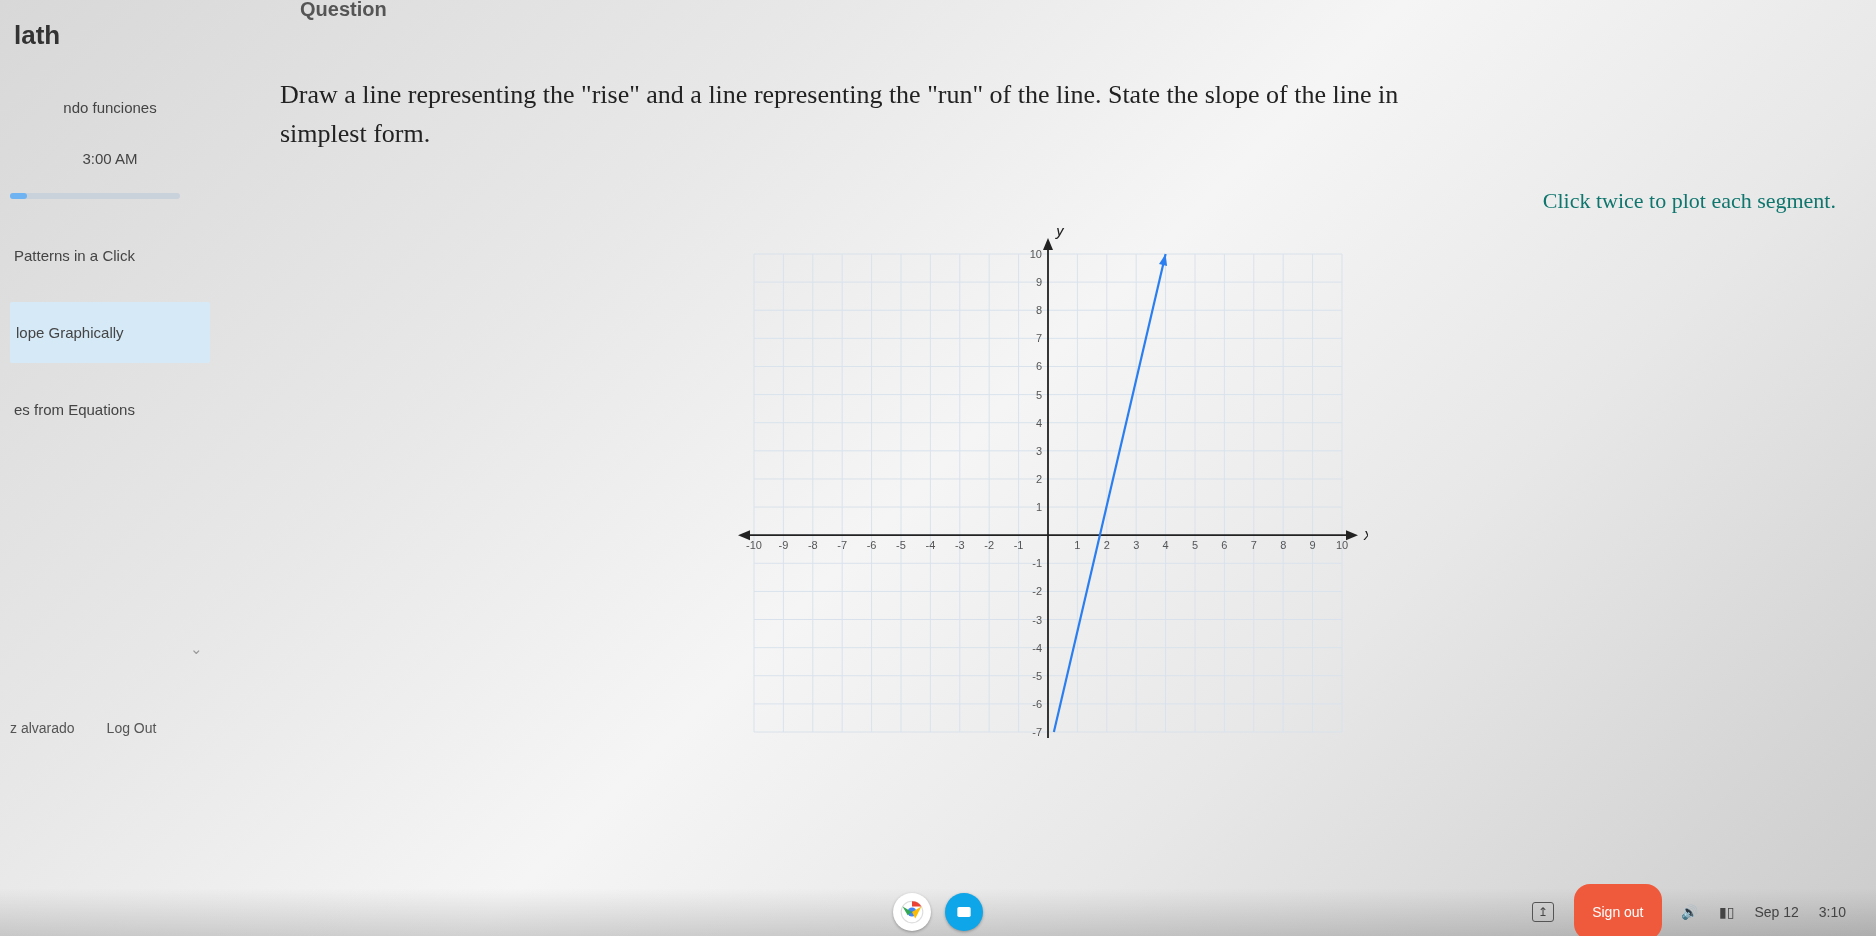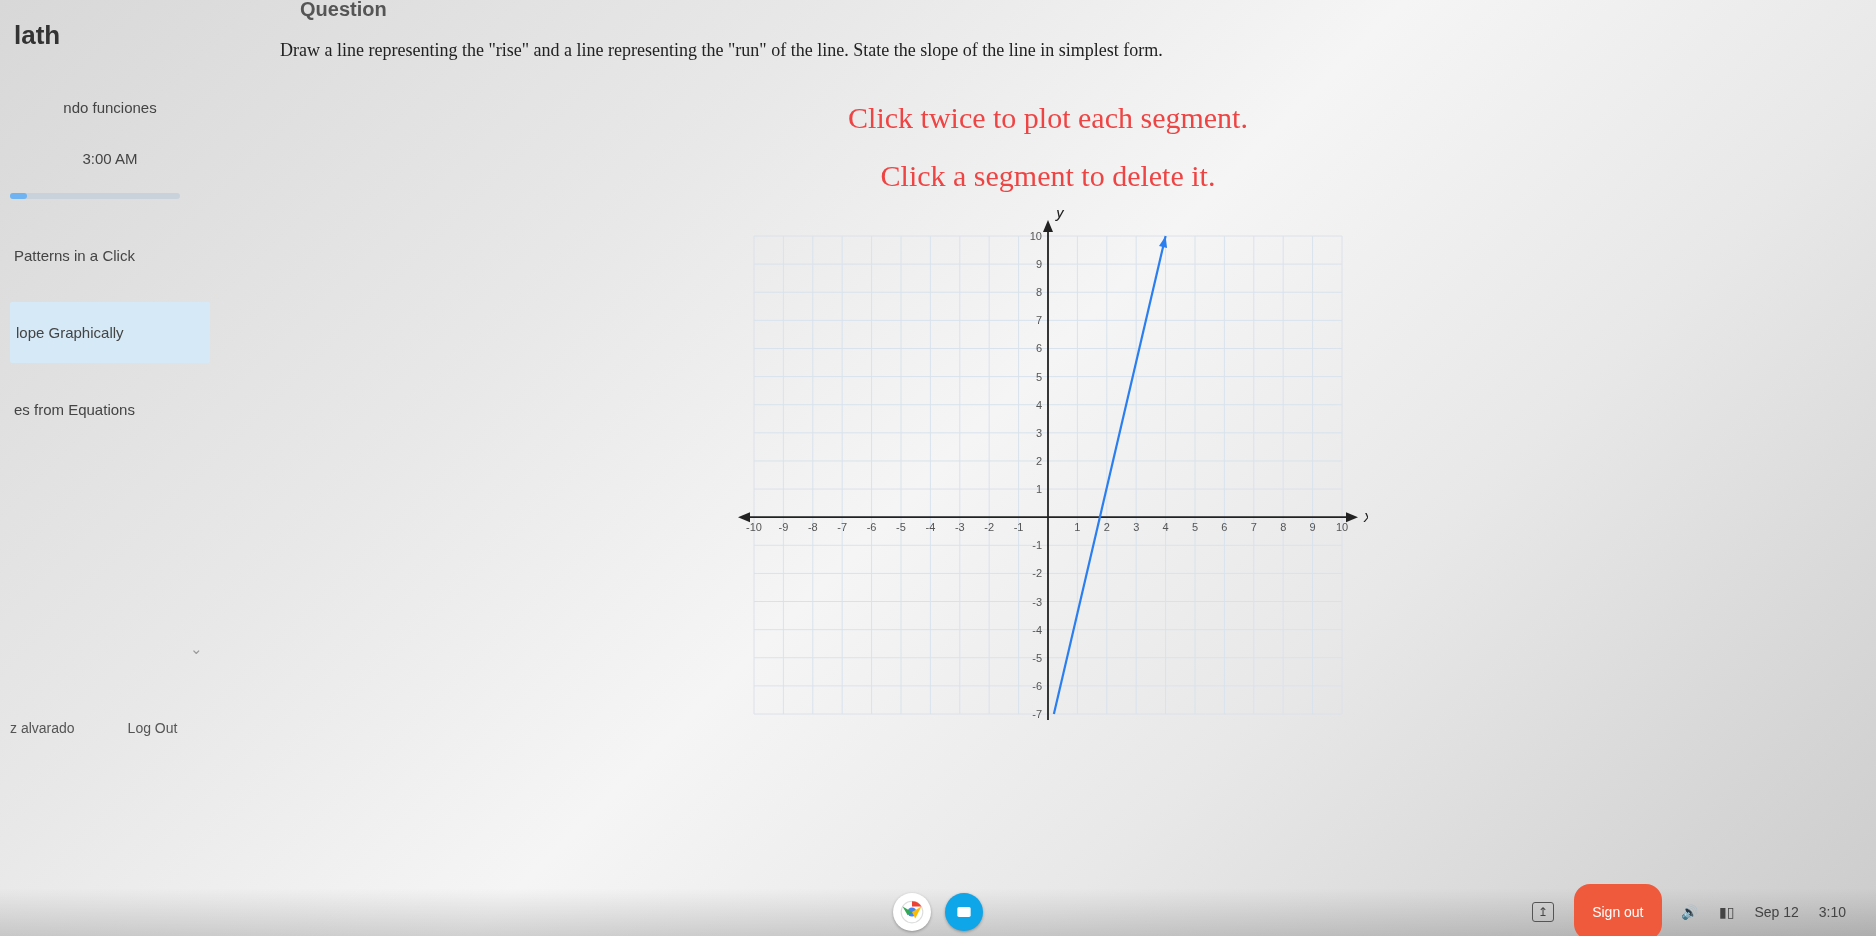--- a/index.html
+++ b/index.html
@@ -53,49 +53,49 @@
       height: 100%;
       width: 10%;
       background: #6fb3f2;
       border-radius: 3px;
     }
     .sidebar .footer {
       position: absolute;
       bottom: 200px;
       left: 10px;
       display: flex;
-      gap: 53px;
+      gap: 32px;
       align-items: center;
       font-size: 14px;
       color: #555;
     }
     .main {
       flex: 1;
       padding: 0 40px;
       position: relative;
     }
     .qheader {
       font-family: Arial, sans-serif;
       font-size: 20px;
       font-weight: 600;
       color: #555;
       margin-left: 40px;
       margin-top: -2px;
     }
     .prompt {
-      font-size: 18px;
+      font-size: 26px;
       line-height: 1.5;
       color: #222;
-      margin: 16px 20px 30px 20px;
+      margin: 54px 20px 30px 20px;
       max-width: 1200px;
     }
     .instr {
-      text-align: center;
-      font-size: 30px;
-      color: #ef4444;
+      text-align: right;
+      font-size: 22px;
+      color: #0f766e;
       line-height: 1.6;
       margin-bottom: 10px;
     }
     .chart-wrap {
       display: flex;
       justify-content: center;
       margin-top: 10px;
     }
     svg.chart { font-family: Arial, sans-serif; }
     svg.chart .grid line { stroke: #d9e2ec; stroke-width: 1; }
@@ -161,21 +161,20 @@
     <div class="footer">
       <span>z alvarado</span>
       <span style="cursor:pointer;">Log Out</span>
     </div>
   </aside>
 
   <main class="main">
     <div class="qheader">Question</div>
     <div class="prompt">Draw a line representing the "rise" and a line representing the "run" of the line. State the slope of the line in simplest form.</div>
     <div class="instr">Click twice to plot each segment.</div>
-    <div class="instr">Click a segment to delete it.</div>
 
     <div class="chart-wrap">
       <svg class="chart" id="chart" width="640" height="530">
           <g class="grid">
             <line x1="26" x2="26" y1="504" y2="26"></line>
             <line x1="55.4" x2="55.4" y1="504" y2="26"></line>
             <line x1="84.8" x2="84.8" y1="504" y2="26"></line>
             <line x1="114.19999999999999" x2="114.19999999999999" y1="504" y2="26"></line>
             <line x1="143.6" x2="143.6" y1="504" y2="26"></line>
             <line x1="173" x2="173" y1="504" y2="26"></line>

